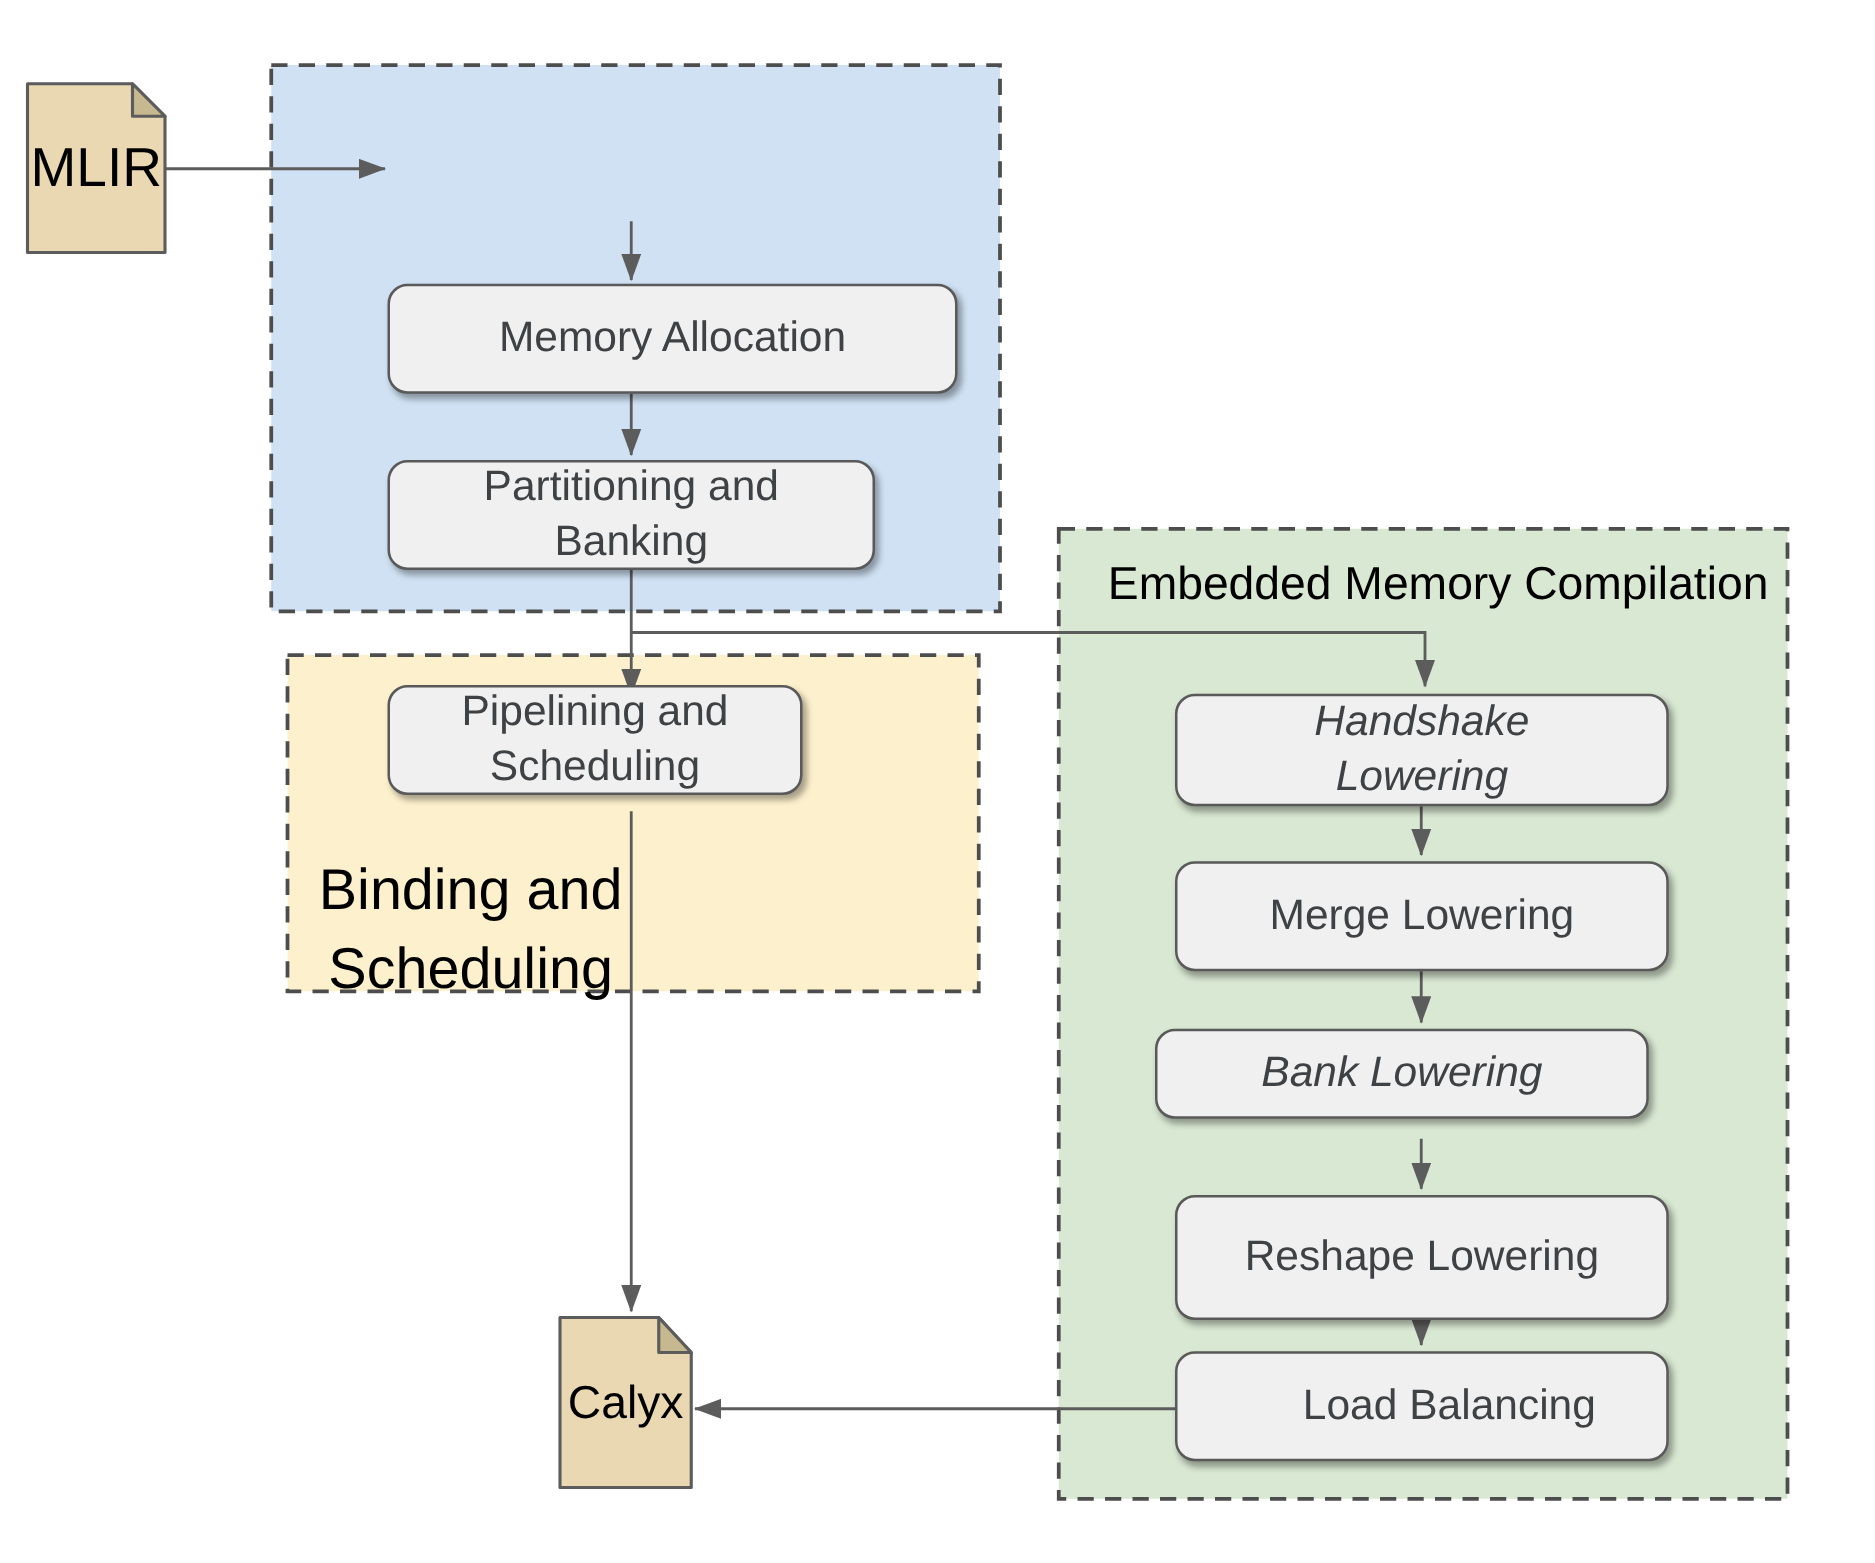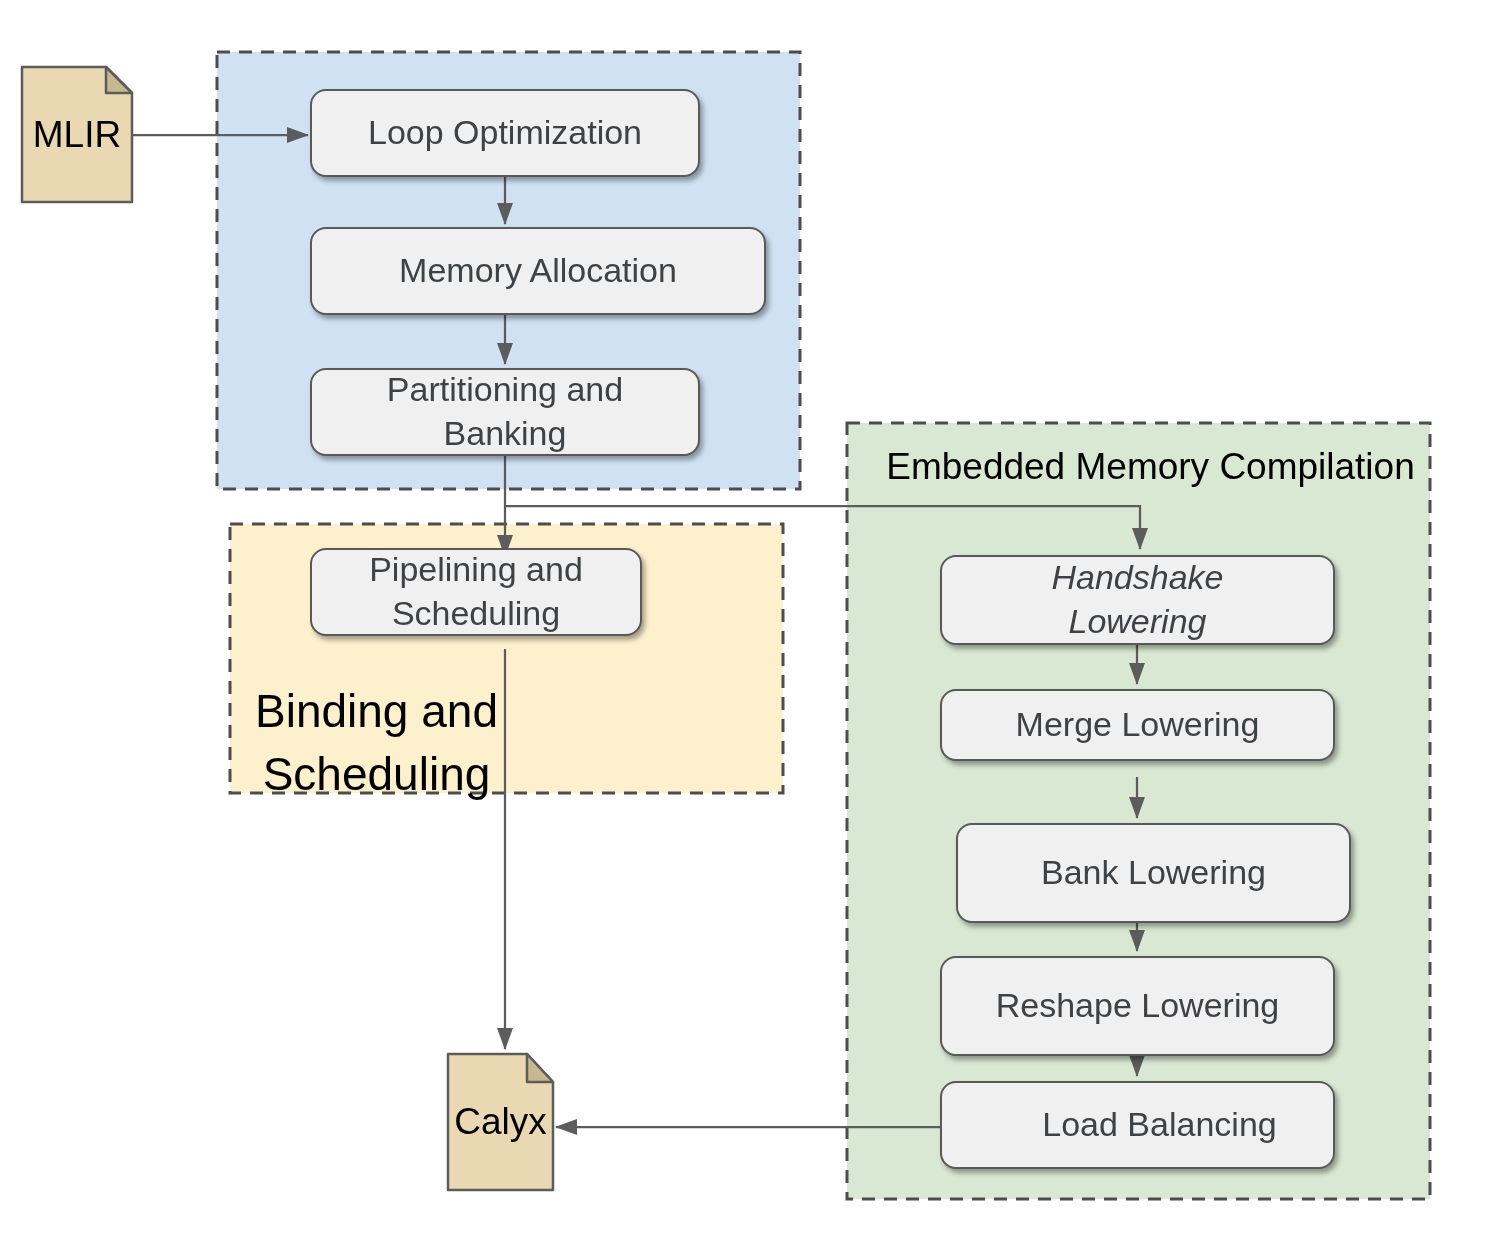--- a/index.html
+++ b/index.html
@@ -87,46 +87,43 @@
     <polygon class="doc-body" points="22,67 106,67 132,93 132,202 22,202"></polygon>
     <polygon class="doc-fold" points="106,67 132,93 106,93"></polygon>
     <polygon class="doc-body" points="448,1054 527,1054 553,1082 553,1190 448,1190"></polygon>
     <polygon class="doc-fold" points="527,1054 553,1082 527,1082"></polygon>
   </svg>
 
   <div class="group-title emc-title">Embedded Memory Compilation</div>
   <div class="group-title binding-title">Binding and
 Scheduling</div>
 
-  <div class="doc-label" style="left:22px;top:67px;width:110px;height:135px;font-size:37px;">MLIR</div>
+  <div class="doc-label" style="left:22px;top:67px;width:110px;height:135px;font-size:44px;">MLIR</div>
   <div class="doc-label" style="left:448px;top:1054px;width:105px;height:136px;">Calyx</div>
 
-  <div class="node" style="left:310px;top:89px;width:390px;height:88px;">
-    <span class="node-label">Loop Optimization</span>
-  </div>
   <div class="node" style="left:310px;top:227px;width:456px;height:88px;">
     <span class="node-label">Memory Allocation</span>
   </div>
   <div class="node" style="left:310px;top:368px;width:390px;height:88px;">
     <span class="node-label">Partitioning and
 Banking</span>
   </div>
   <div class="node" style="left:310px;top:548px;width:332px;height:88px;">
     <span class="node-label">Pipelining and
 Scheduling</span>
   </div>
 
   <div class="node" style="left:940px;top:555px;width:395px;height:90px;font-style:italic;">
     <span class="node-label">Handshake
 Lowering</span>
   </div>
-  <div class="node" style="left:940px;top:689px;width:395px;height:72px;">
+  <div class="node" style="left:940px;top:689px;width:395px;height:88px;">
     <span class="node-label">Merge Lowering</span>
   </div>
-  <div class="node" style="left:956px;top:823px;width:395px;height:100px;">
+  <div class="node" style="left:924px;top:823px;width:395px;height:72px;font-style:italic;">
     <span class="node-label">Bank Lowering</span>
   </div>
   <div class="node" style="left:940px;top:956px;width:395px;height:100px;">
     <span class="node-label">Reshape Lowering</span>
   </div>
   <div class="node" style="left:940px;top:1081px;width:395px;height:88px;padding-left:44px;">
     <span class="node-label">Load Balancing</span>
   </div>
 
 </div>

